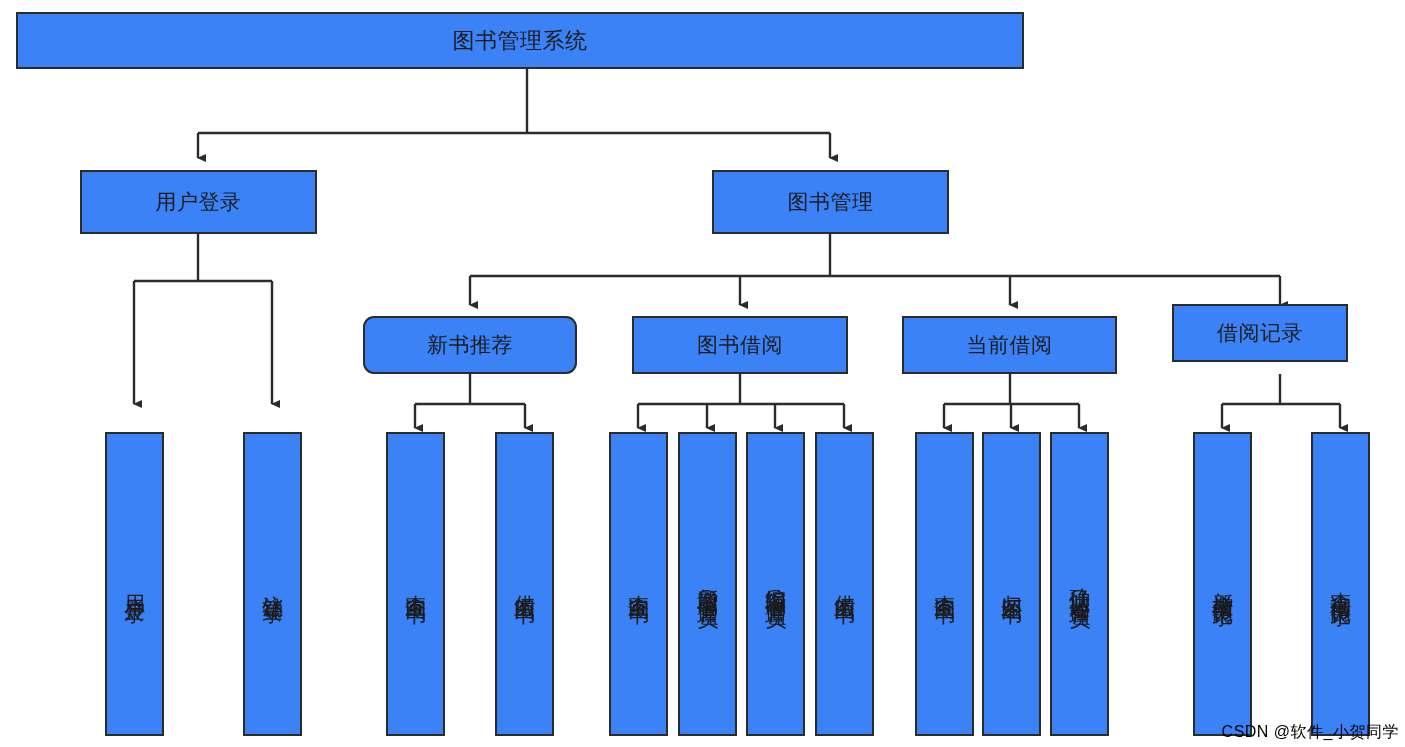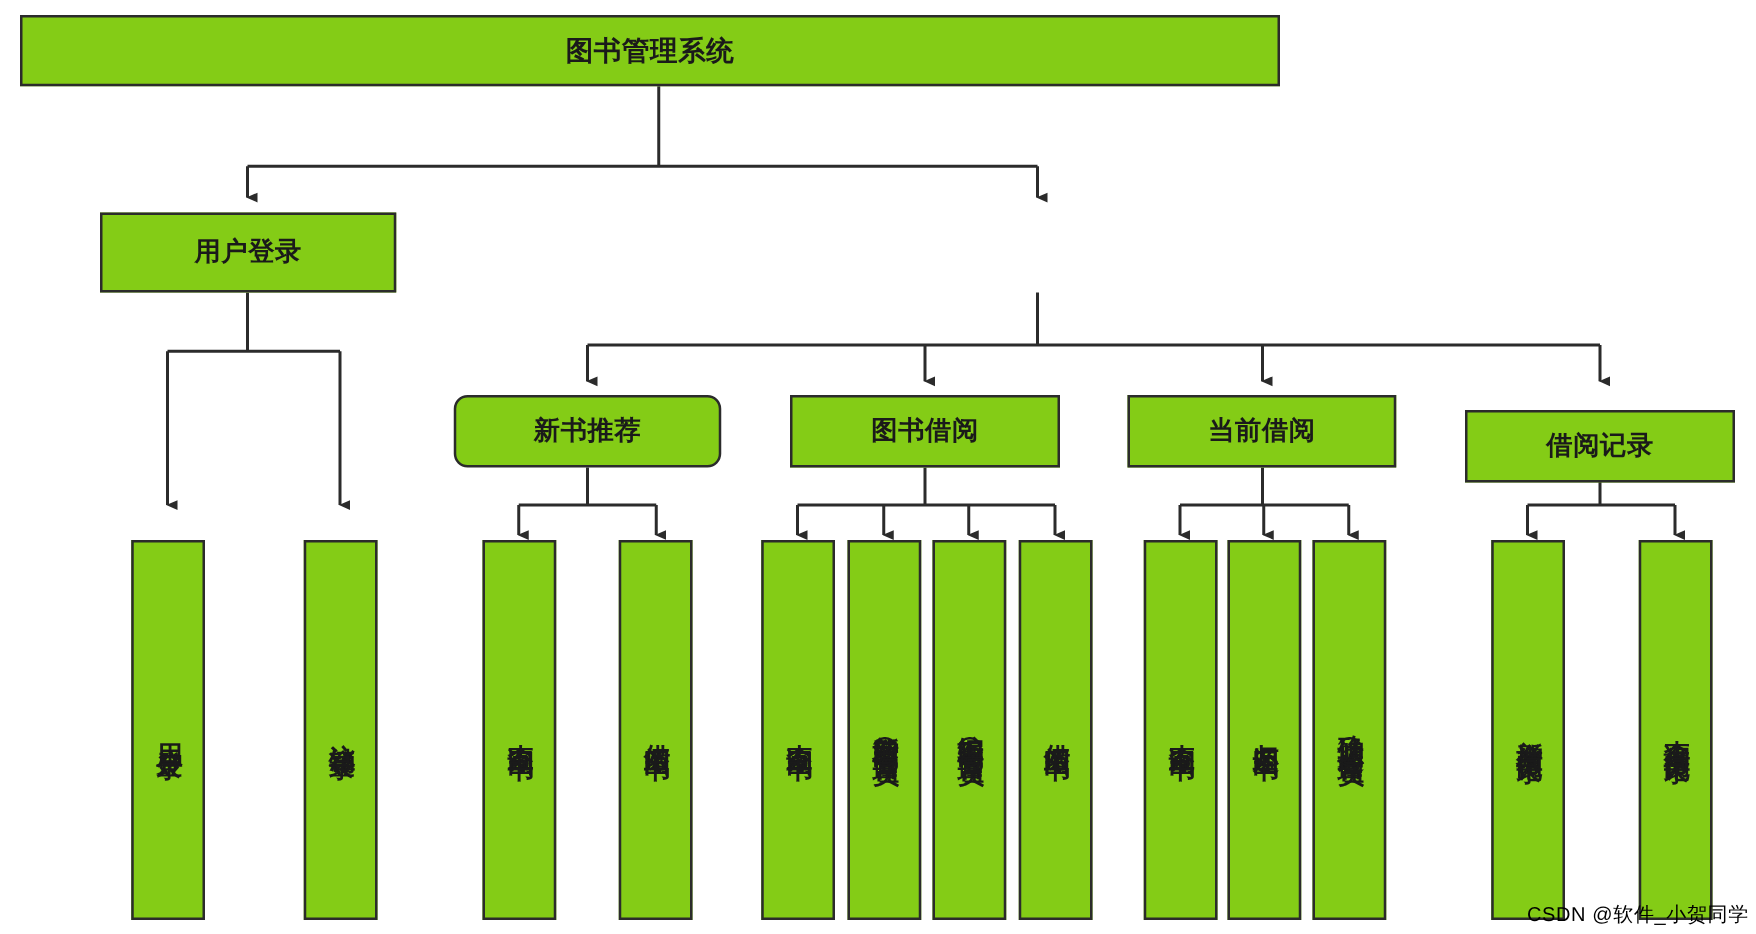--- a/index.html
+++ b/index.html
@@ -1,23 +1,23 @@
 <!DOCTYPE html>
 <html><head>
 <meta charset="utf-8">
 <style>
   html,body{margin:0;padding:0;background:#ffffff;}
   body{width:1405px;height:747px;overflow:hidden;
        font-family:"Liberation Sans","DejaVu Sans",sans-serif;}
   #stage{position:relative;width:1405px;height:747px;background:#fff;}
   svg#wires{position:absolute;left:0;top:0;width:1405px;height:747px;}
 
-  .node{position:absolute;box-sizing:border-box;background:#84cc16;
+  .node{position:absolute;box-sizing:border-box;background:#3b82f6;
         border:2.2px solid #2b2b2b;display:flex;align-items:center;
-        justify-content:center;color:#1a1a1a;font-weight:bold;}
+        justify-content:center;color:#1a1a1a;}
   .node.h{}                      
   .node.v{}                      
   .node .lbl{line-height:1.06;white-space:pre;}
   .node.h .lbl{font-size:21px;letter-spacing:.5px;}
   .node.v .lbl{writing-mode:vertical-rl;text-orientation:upright;
                font-size:21px;letter-spacing:3px;max-height:290px;}
   .node.root .lbl{font-size:22px;}
 
   .watermark{position:absolute;right:6px;bottom:4px;font-size:16px;
              color:#000000;letter-spacing:.5px;white-space:nowrap;}
@@ -78,31 +78,34 @@
     </g>
   </svg>
 
   <div class="node h root" style="left:16px;top:12px;width:1008px;height:57px;">
     <span class="lbl">图书管理系统</span>
   </div>
 
   <div class="node h" style="left:80px;top:170px;width:237px;height:64px;">
     <span class="lbl">用户登录</span>
   </div>
+  <div class="node h" style="left:712px;top:170px;width:237px;height:64px;">
+    <span class="lbl">图书管理</span>
+  </div>
 
   <div class="node h" style="left:363px;top:316px;width:214px;height:58px;border-radius:11px;">
     <span class="lbl">新书推荐</span>
   </div>
   <div class="node h" style="left:632px;top:316px;width:216px;height:58px;">
     <span class="lbl">图书借阅</span>
   </div>
   <div class="node h" style="left:902px;top:316px;width:215px;height:58px;">
     <span class="lbl">当前借阅</span>
   </div>
-  <div class="node h" style="left:1172px;top:328px;width:216px;height:58px;">
+  <div class="node h" style="left:1172px;top:304px;width:176px;height:58px;">
     <span class="lbl">借阅记录</span>
   </div>
 
   <div class="node v" style="left:105px;top:432px;width:59px;height:304px;">
     <span class="lbl">用户登录</span>
   </div>
   <div class="node v" style="left:243px;top:432px;width:59px;height:304px;">
     <span class="lbl">注销登录</span>
   </div>
 

